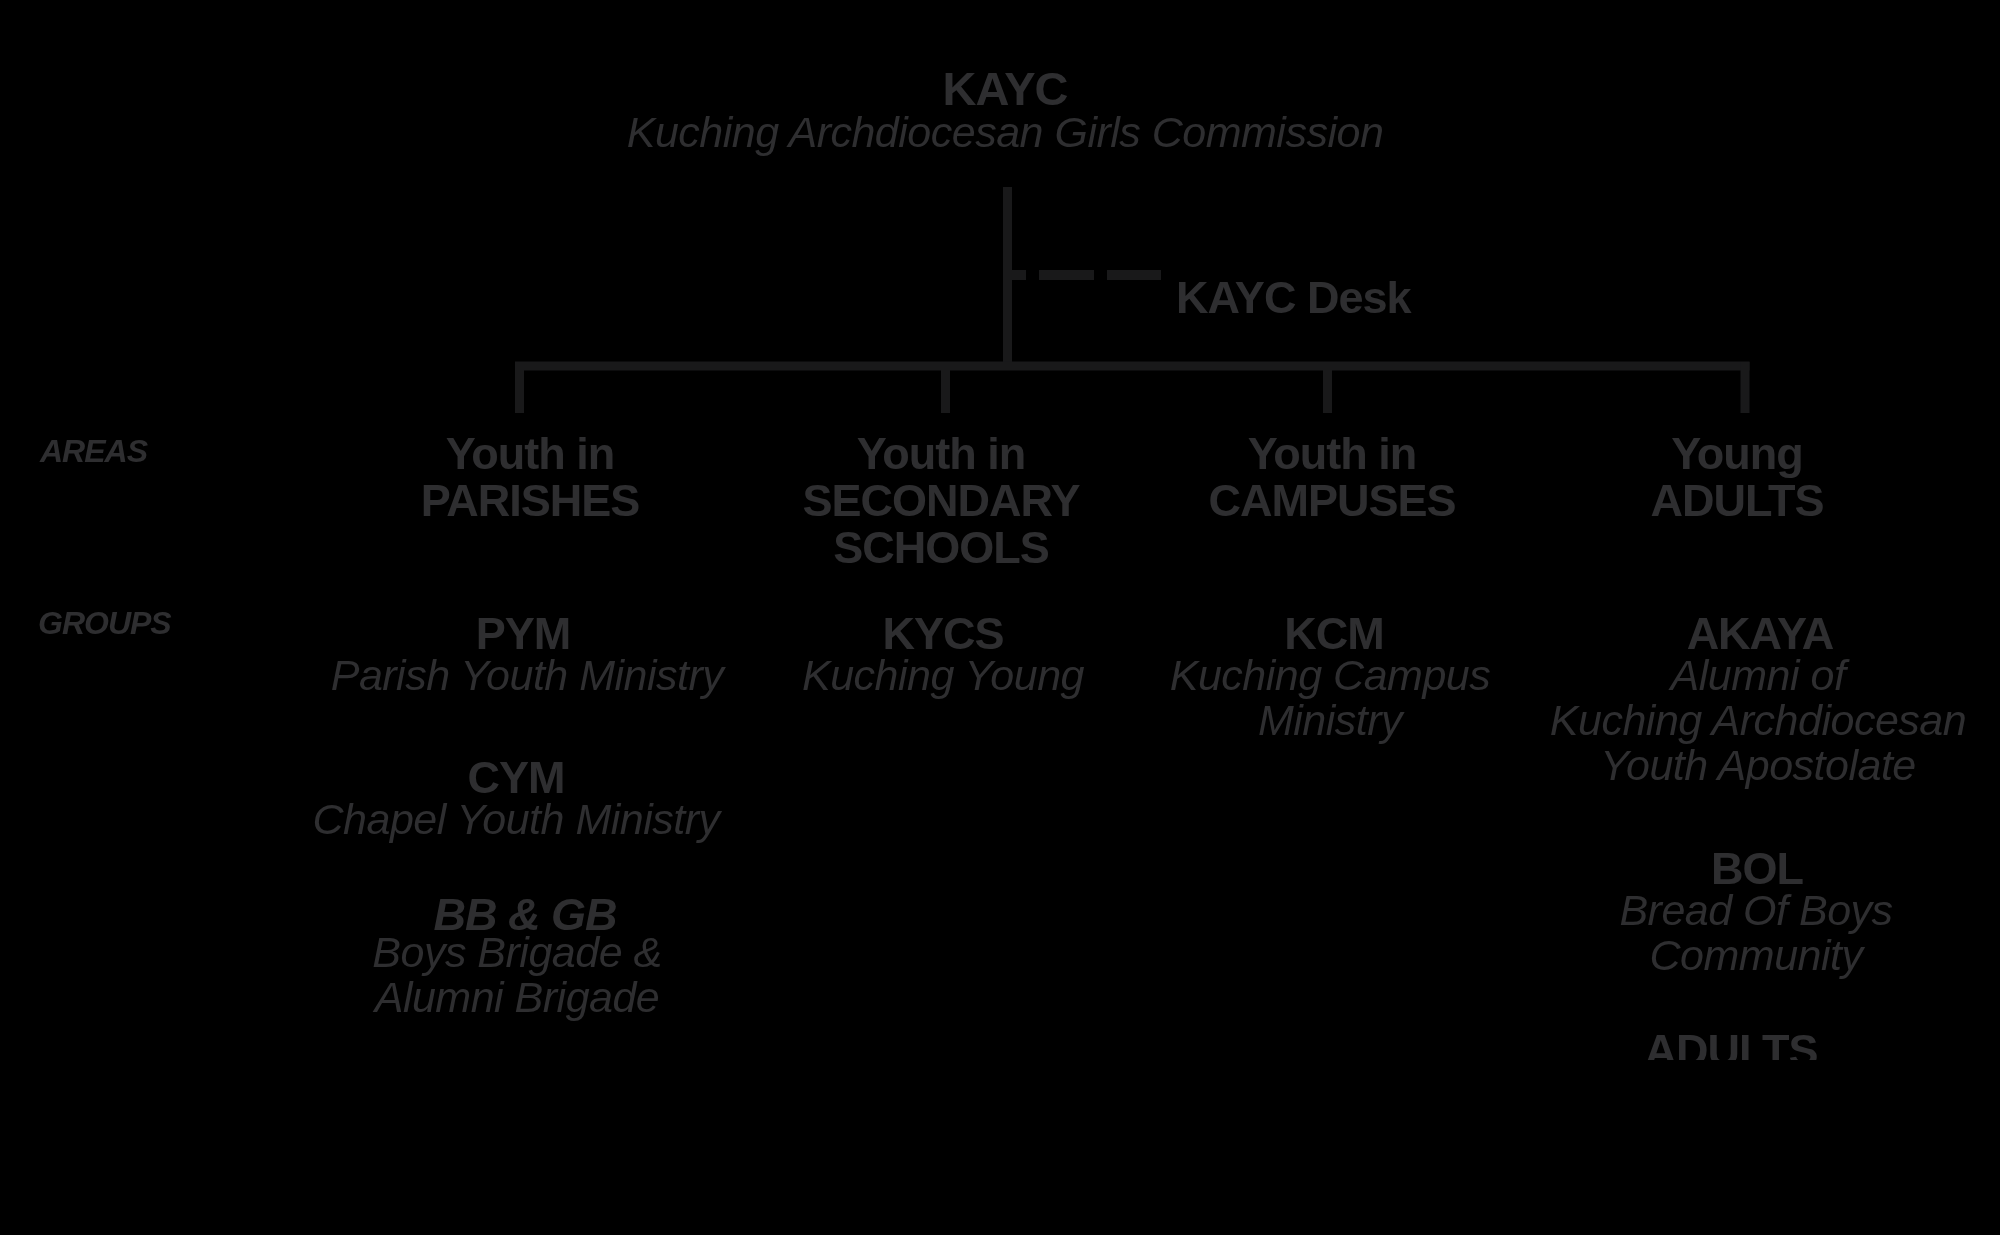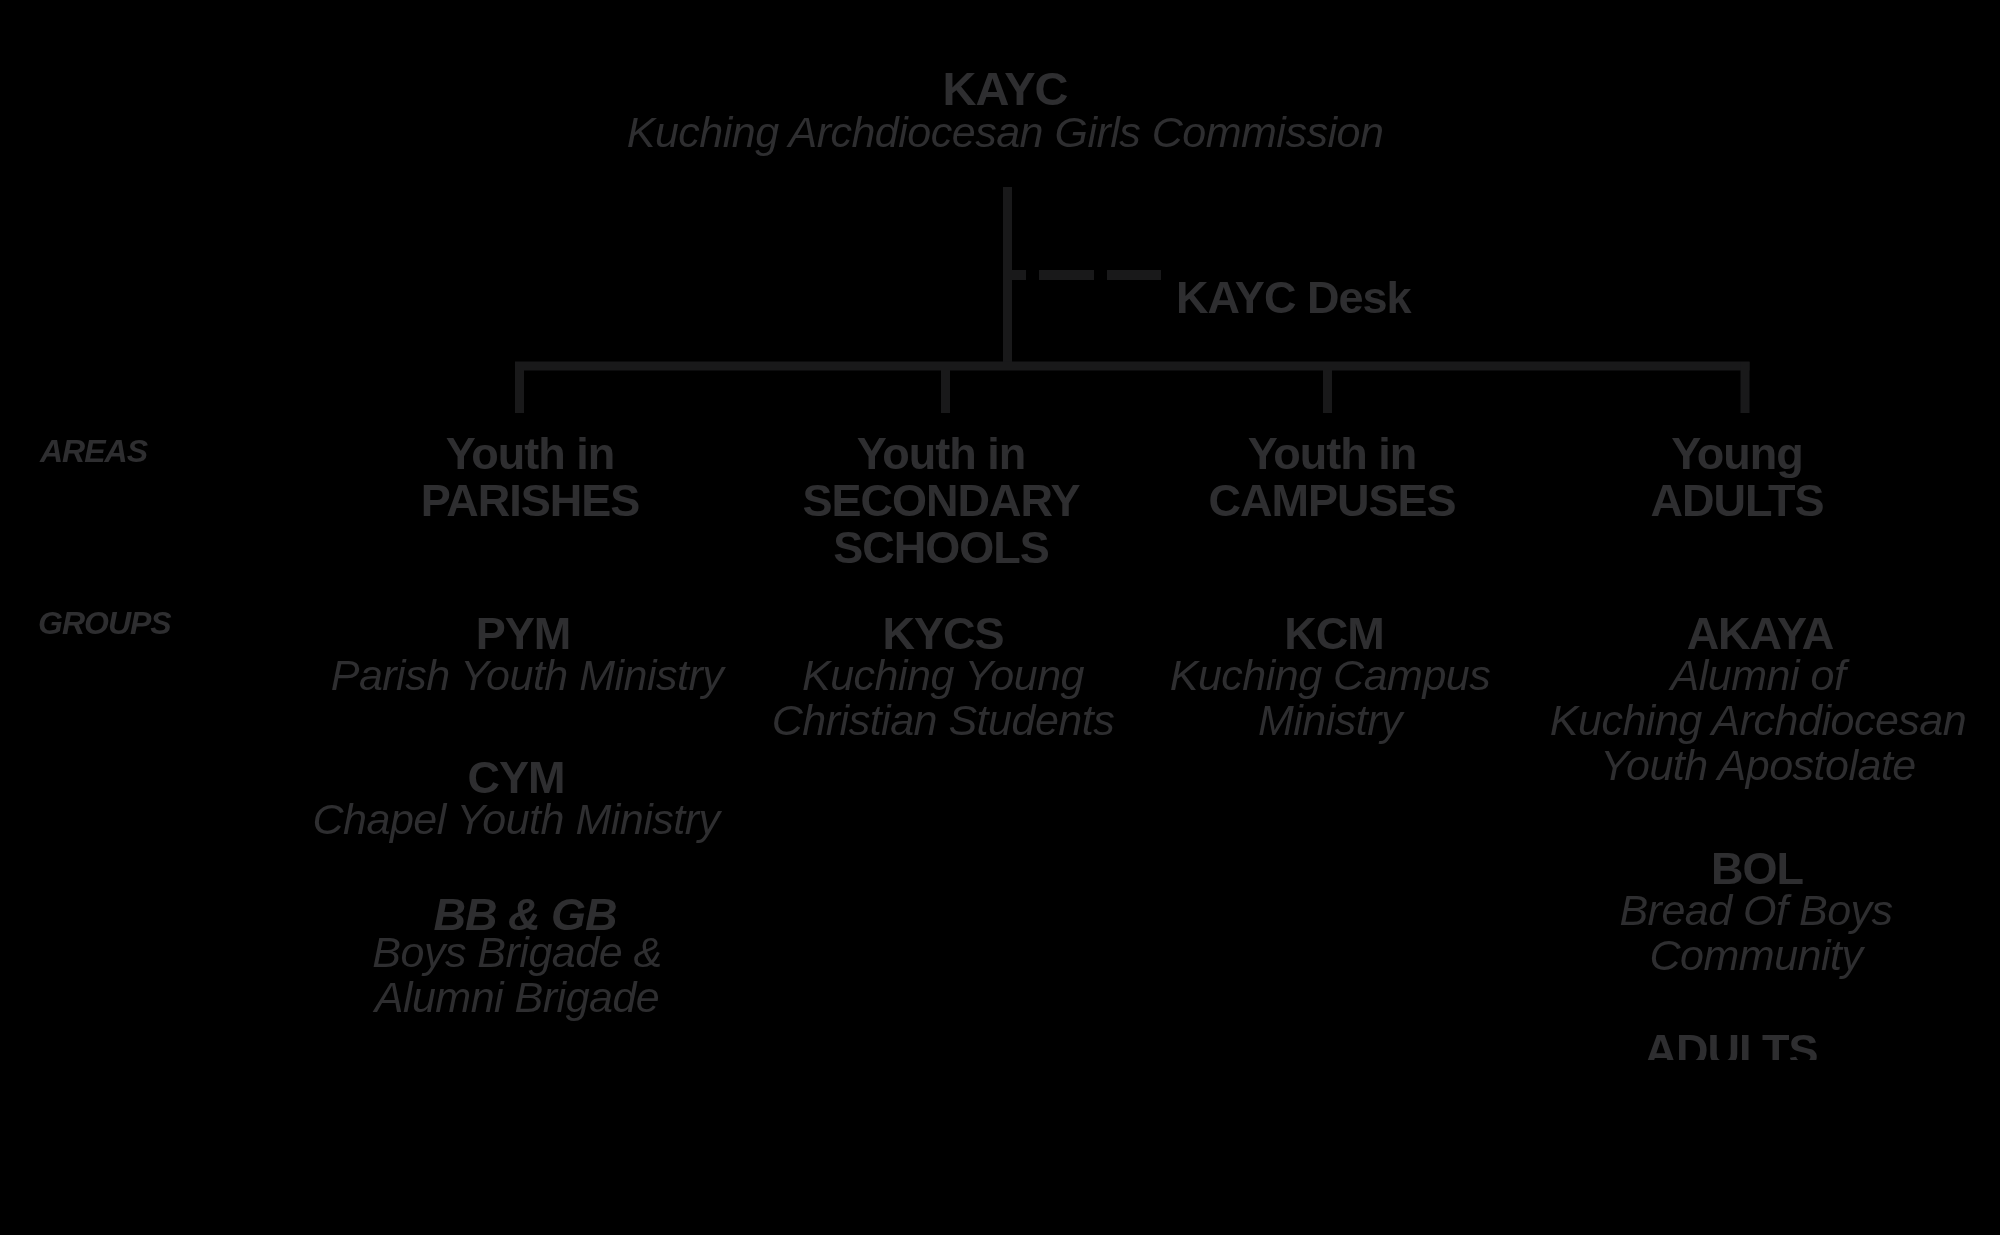--- a/index.html
+++ b/index.html
@@ -108,21 +108,20 @@
   </div>
   <div class="blk bold p-g-bbgb">BB &amp; GB</div>
   <div class="blk ital p-s-bbgb">
     <div>Boys Brigade &amp;</div>
     <div>Alumni Brigade</div>
   </div>
 
   <div class="blk bold p-g-kycs">KYCS</div>
   <div class="blk ital p-s-kycs">
     <div>Kuching Young</div>
-    <div>Christian Students</div>
   </div>
 
   <div class="blk bold p-g-kcm">KCM</div>
   <div class="blk ital p-s-kcm">
     <div>Kuching Campus</div>
     <div>Ministry</div>
   </div>
 
   <div class="blk bold p-g-akaya">AKAYA</div>
   <div class="blk ital p-s-akaya">

